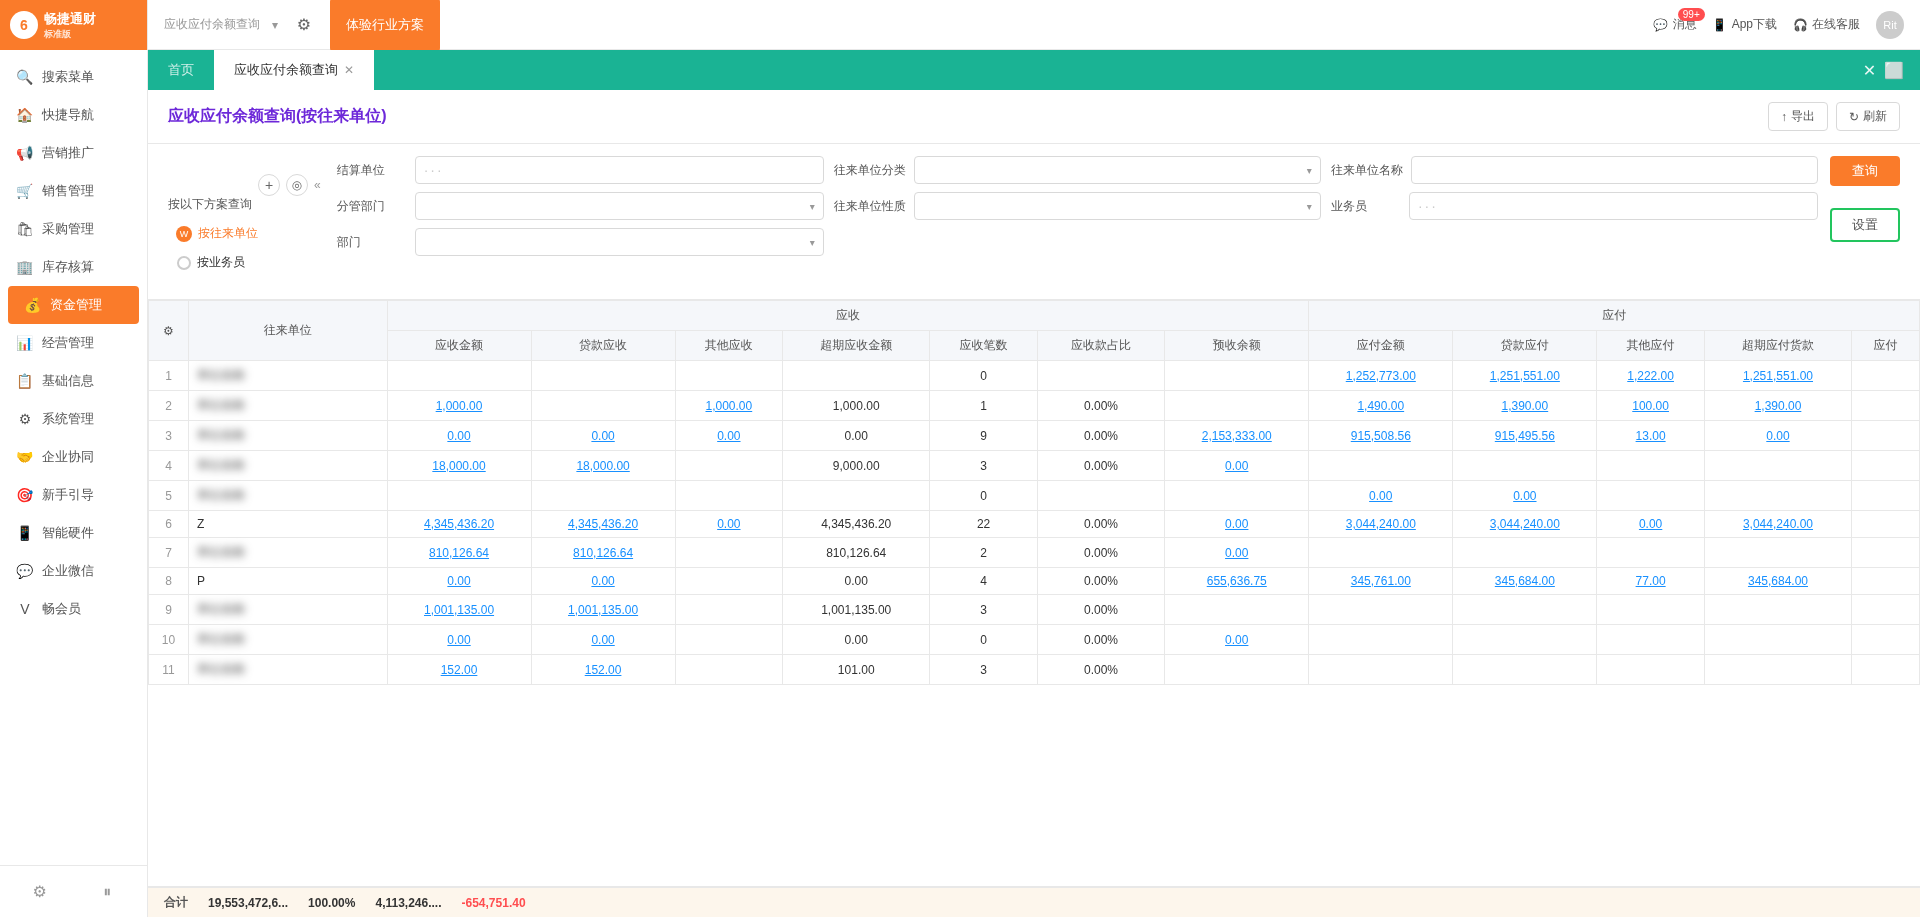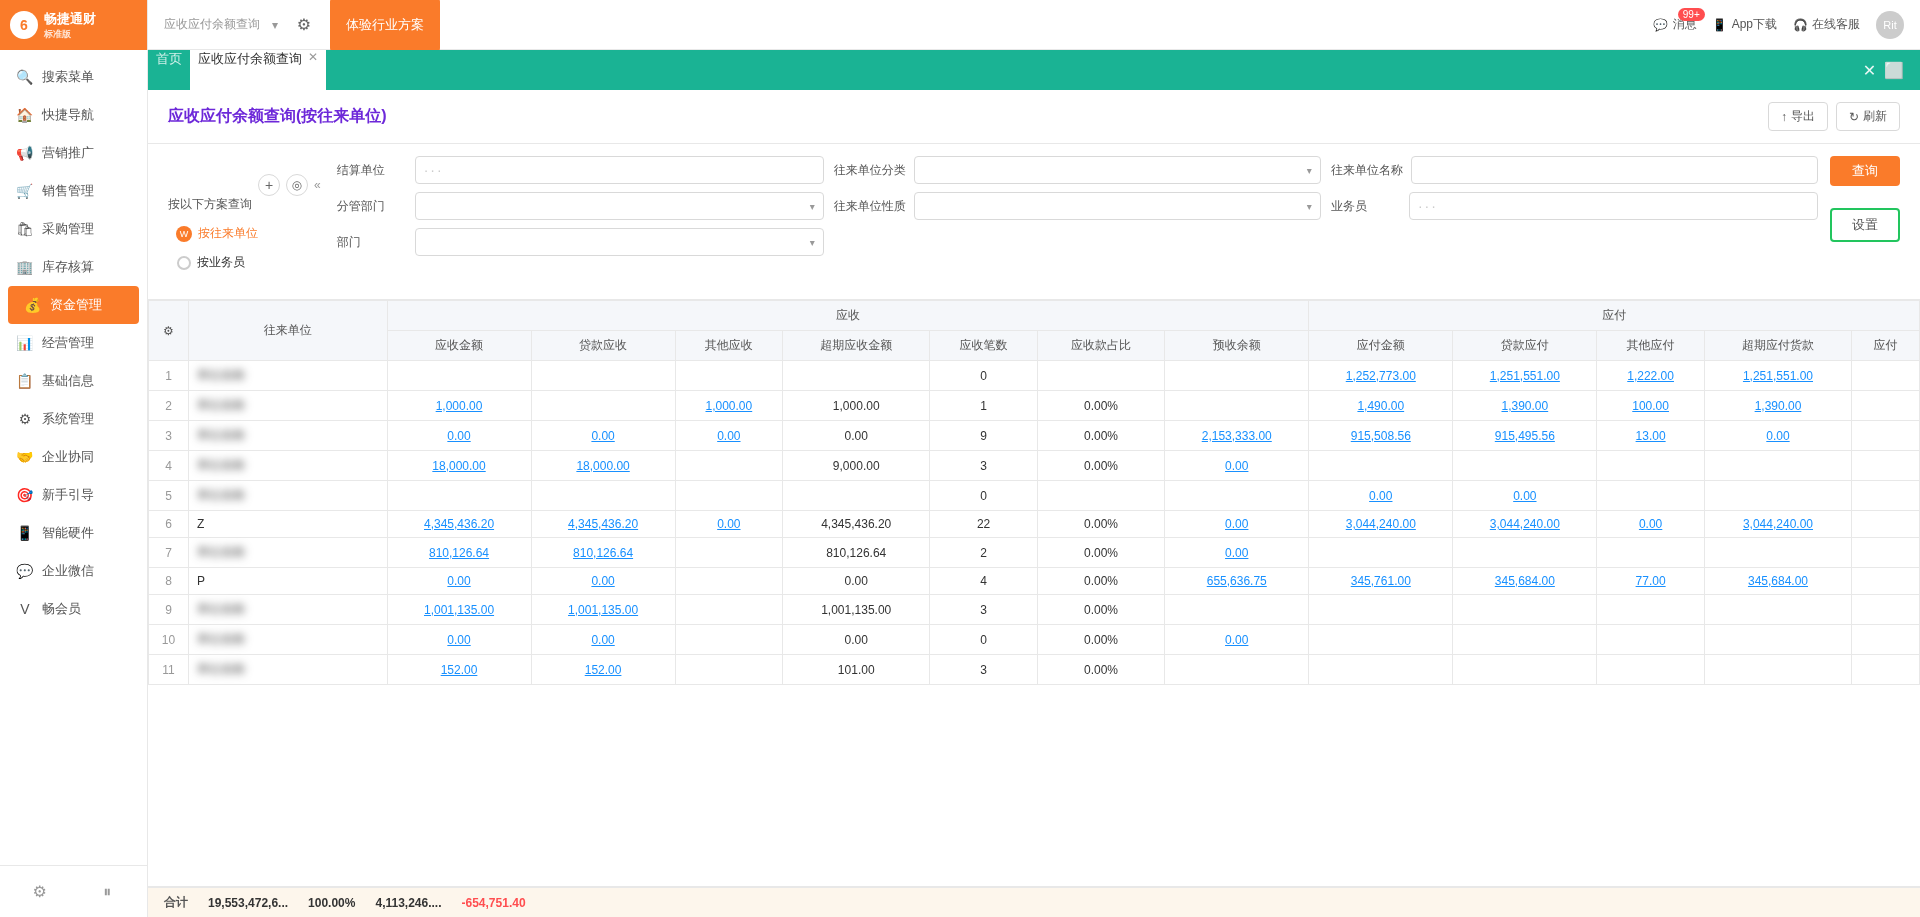--- a/index.html
+++ b/index.html
@@ -28,21 +28,21 @@
     .topbar-gear { width: 28px; height: 28px; display: flex; align-items: center; justify-content: center; cursor: pointer; color: #666; font-size: 16px; }
     .topbar-btn { background: #fa7b2a; color: #fff; border: none; padding: 18px 16px; border-radius: 4px; cursor: pointer; font-size: 13px; }
     .topbar-right { margin-left: auto; display: flex; align-items: center; gap: 16px; }
     .topbar-msg { display: flex; align-items: center; gap: 4px; color: #555; cursor: pointer; font-size: 12px; position: relative; }
     .badge { background: #ff4d4f; color: #fff; font-size: 10px; border-radius: 10px; padding: 1px 5px; position: absolute; top: -8px; right: -8px; }
     .topbar-user { display: flex; align-items: center; gap: 4px; }
     .user-avatar { width: 28px; height: 28px; background: #ccc; border-radius: 50%; display: flex; align-items: center; justify-content: center; font-size: 11px; color: #fff; }
 
     
     .tabbar { height: 40px; background: #1ab394; display: flex; align-items: center; padding: 0 0; flex-shrink: 0; }
-    .tab { padding: 0 8px; height: 100%; display: flex; cursor: pointer; color: rgba(255,255,255,0.8); font-size: 13px; gap: 6px; }
+    .tab { padding: 0 20px; height: 100%; display: flex; align-items: center; cursor: pointer; color: rgba(255,255,255,0.8); font-size: 13px; gap: 6px; }
     .tab.active { background: #fff; color: #333; }
     .tab-close { color: #999; font-size: 12px; cursor: pointer; }
     .tabbar-controls { margin-left: auto; display: flex; gap: 8px; padding-right: 16px; }
     .tabbar-ctrl-btn { color: rgba(255,255,255,0.9); font-size: 16px; cursor: pointer; }
 
     
     .content { flex: 1; overflow: hidden; background: #f5f5f5; display: flex; flex-direction: column; }
     .page-header { background: #fff; padding: 12px 20px; display: flex; align-items: center; justify-content: space-between; border-bottom: 1px solid #e8e8e8; flex-shrink: 0; }
     .page-title { font-size: 16px; font-weight: bold; color: #6d28d9; }
     .page-actions { display: flex; gap: 8px; }

